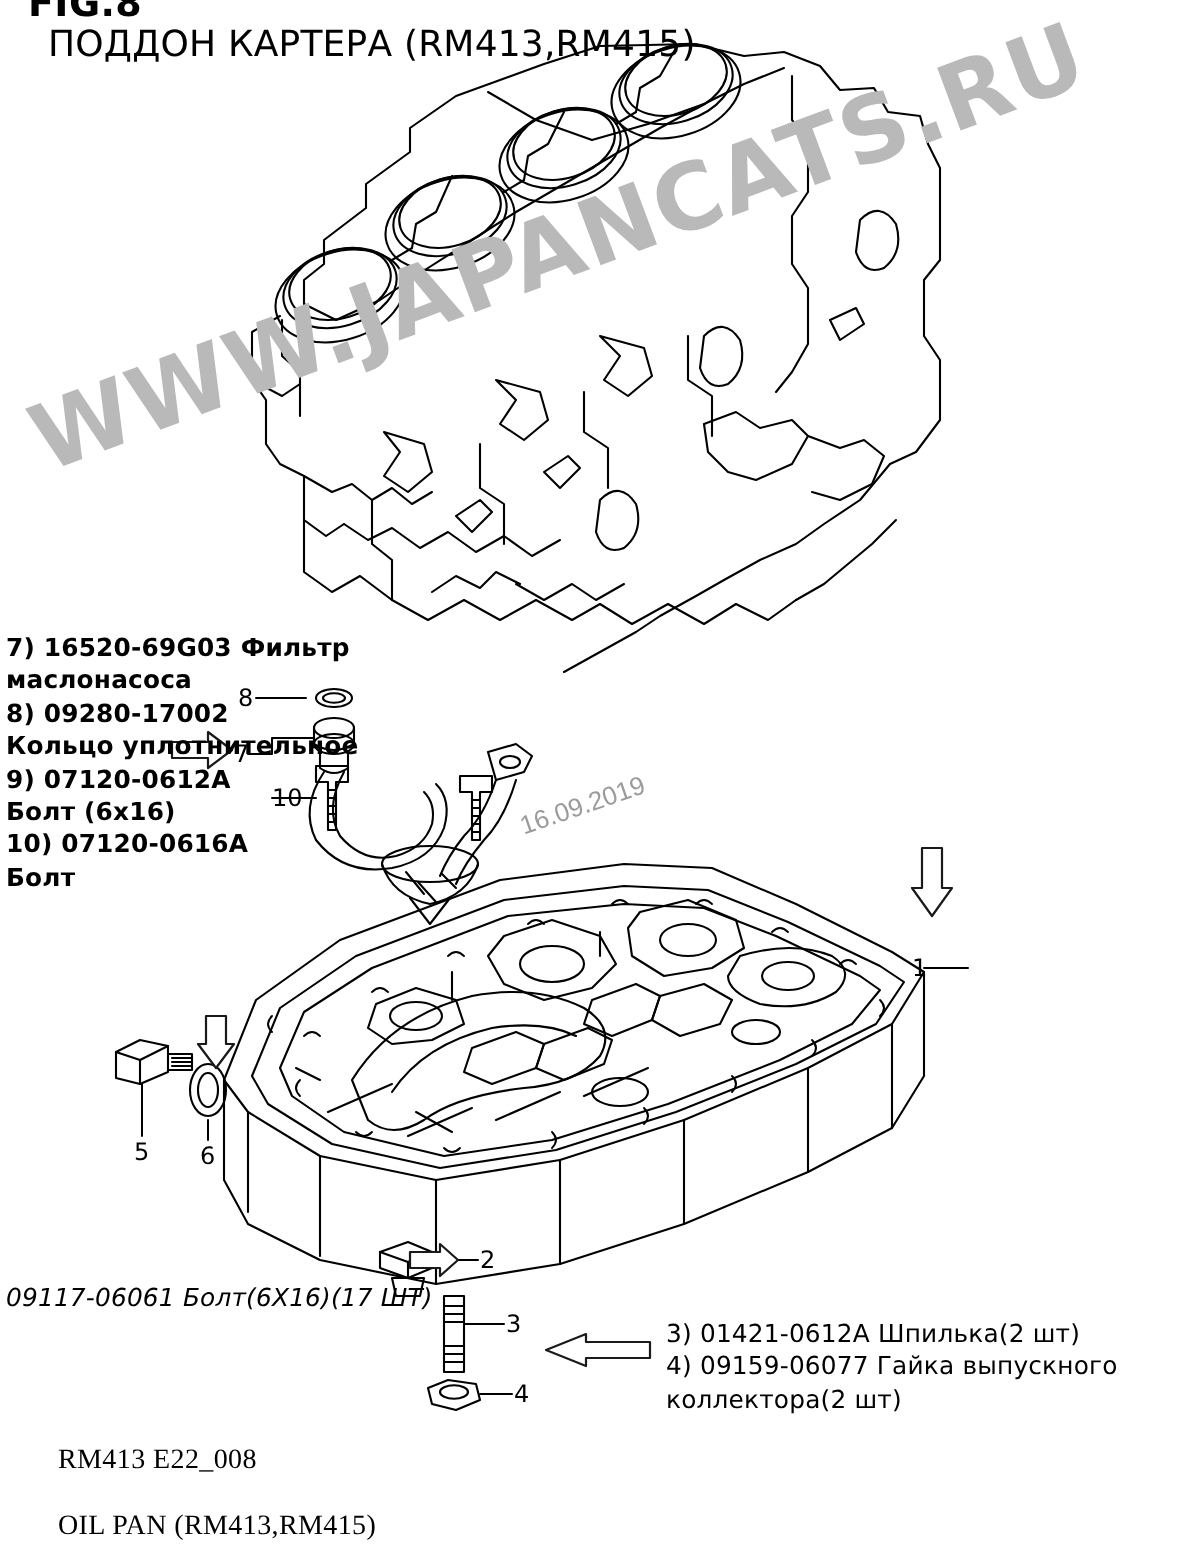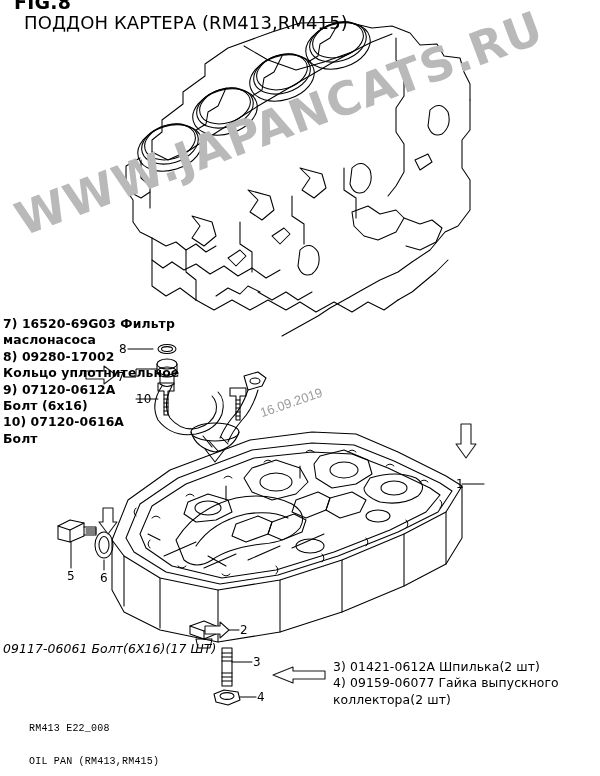--- a/index.html
+++ b/index.html
@@ -24,22 +24,22 @@
     position:absolute;font-size:12.4px;line-height:16.4px;
     white-space:pre-line;letter-spacing:.1px;
   }
   .blk-left1{left:3px;top:316px;font-weight:bold;}
   .blk-left2{left:3px;top:443px;}
   .blk-right1{left:399px;top:390px;line-height:17px;}
   .blk-bolt{left:3px;top:641px;font-size:12.4px;font-style:italic;}
   .blk-br{left:333px;top:659px;line-height:16.4px;}
 
   .footer{
-    position:absolute;left:29px;font-size:10px;
-    font-family:Liberation Mono, monospace;letter-spacing:.2px;
+    position:absolute;left:29px;font-size:14px;
+    font-family:Liberation Serif, serif;letter-spacing:.2px;
   }
   .footer.l1{top:723px;}
   .footer.l2{top:756px;}
 
   
   .num{position:absolute;font-size:12px;line-height:12px;}
 
   
   .wm{
     position:absolute;left:8px;top:196px;

